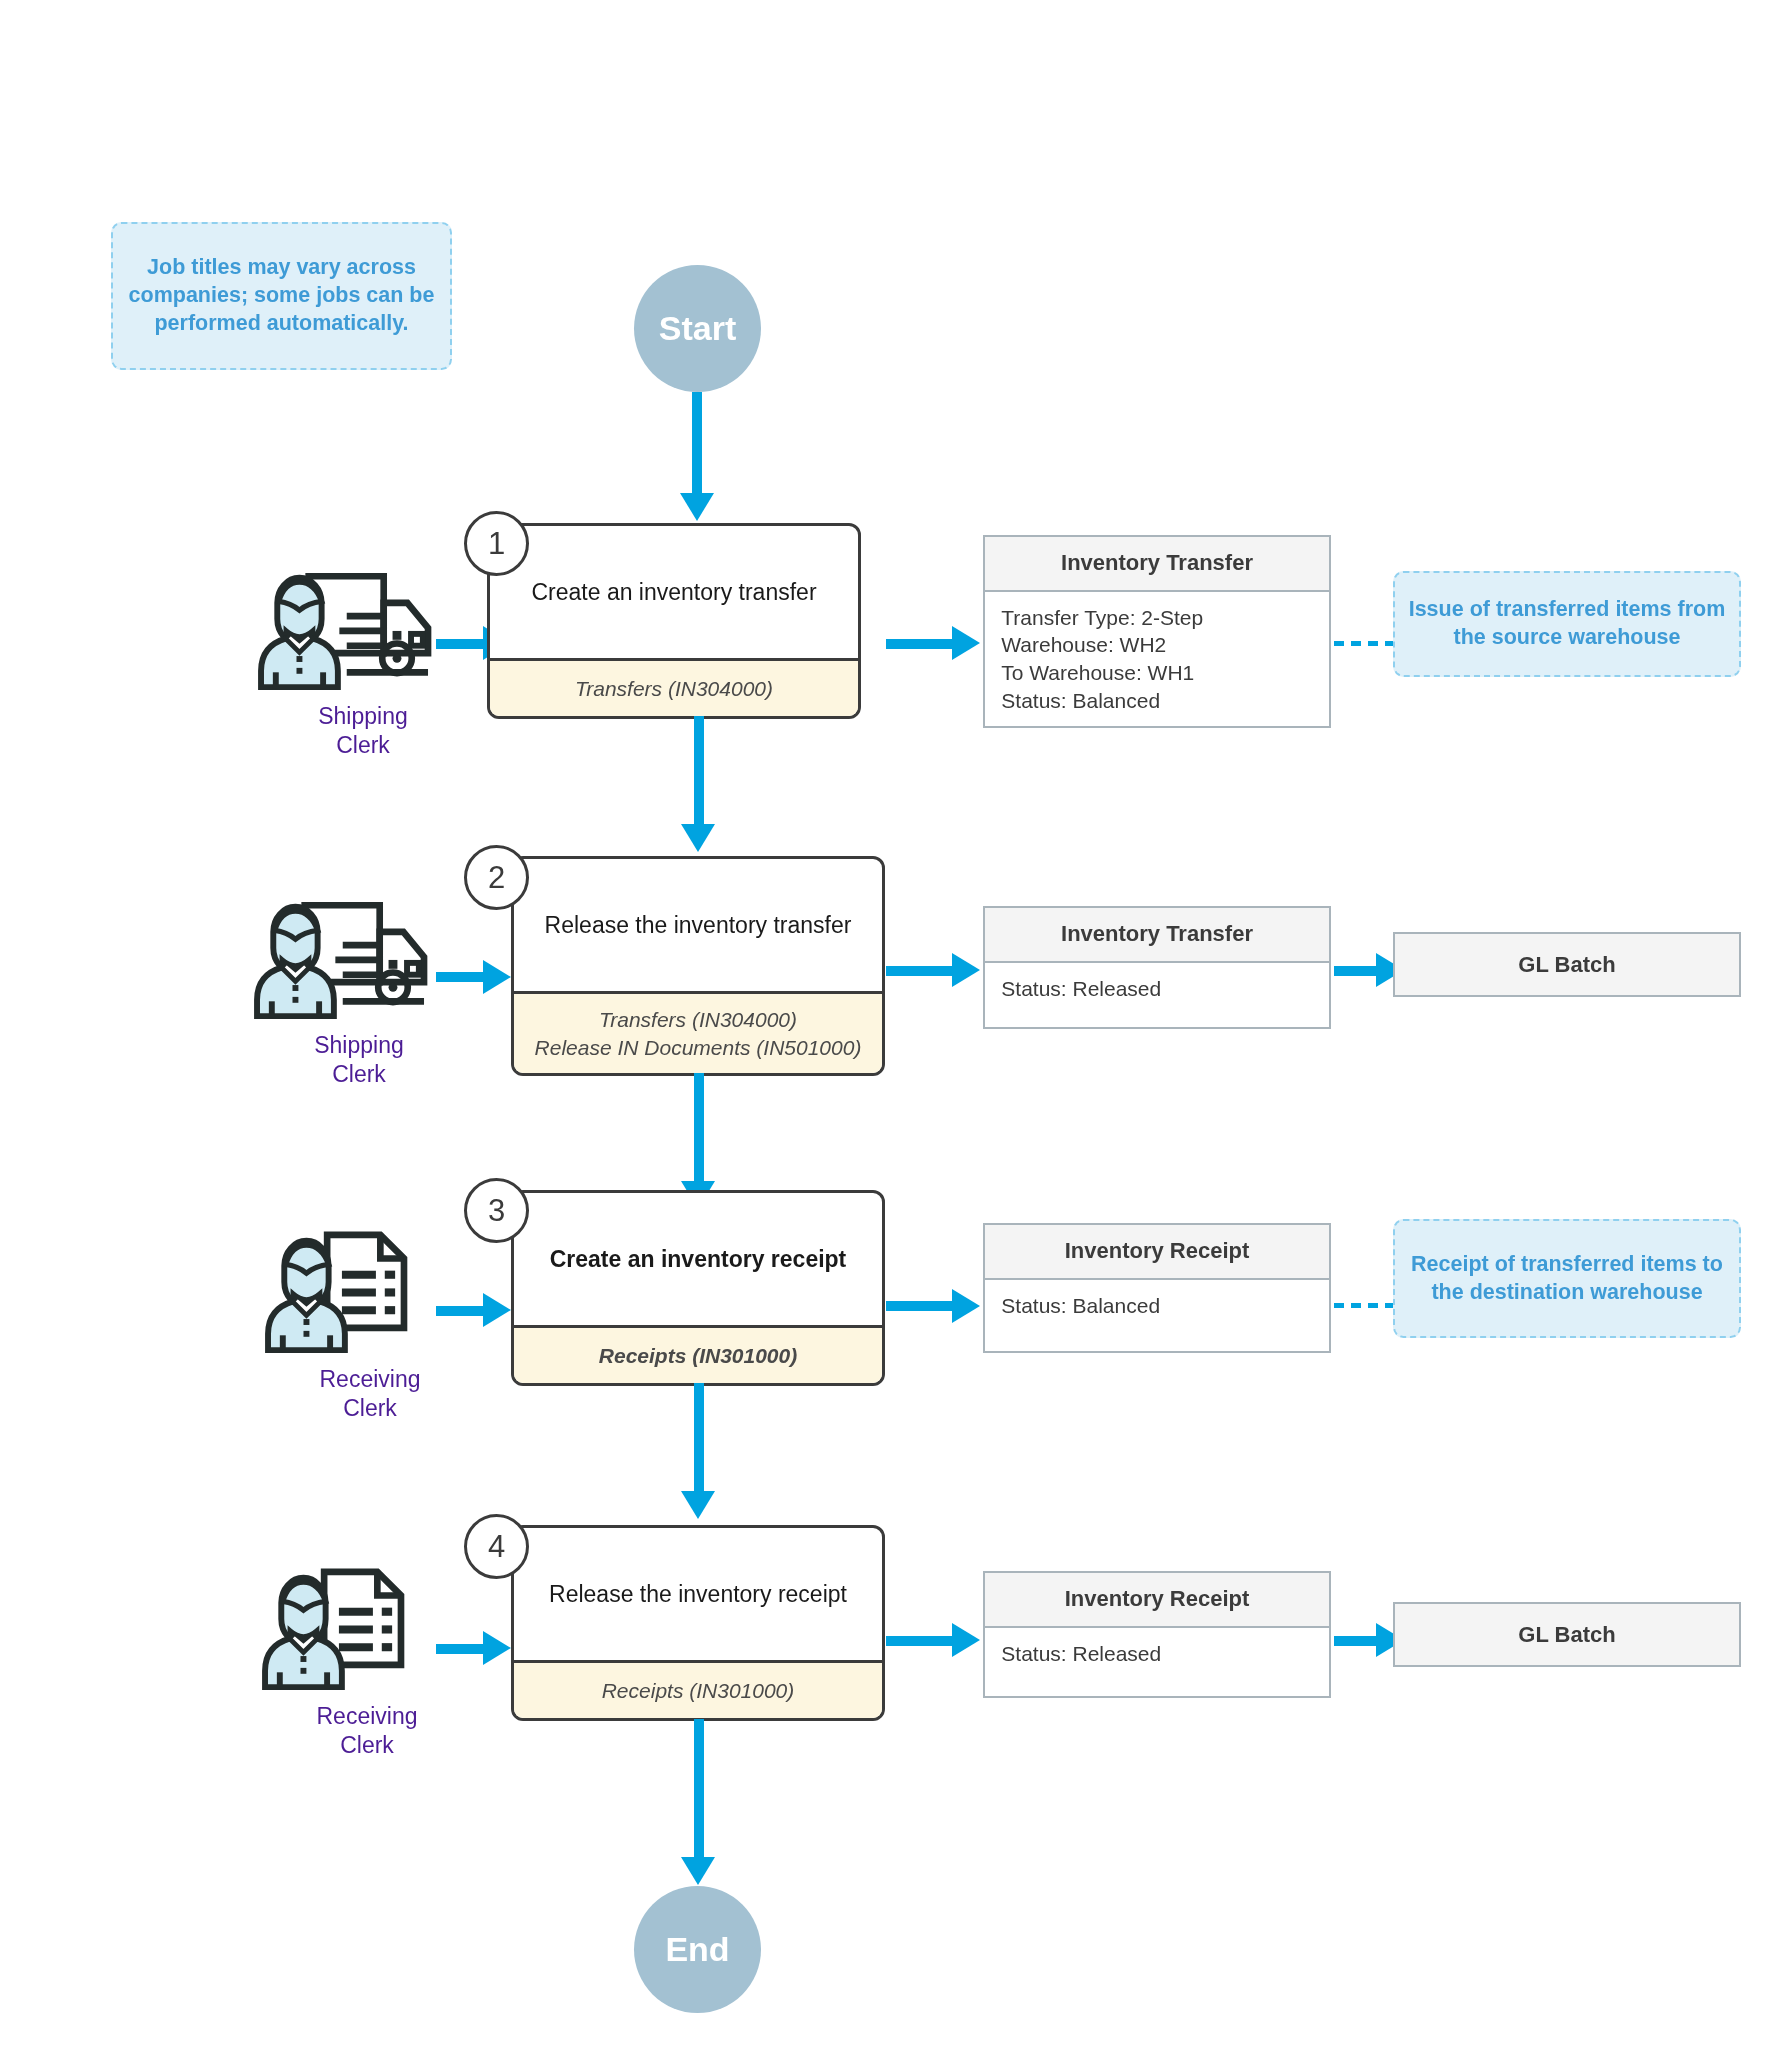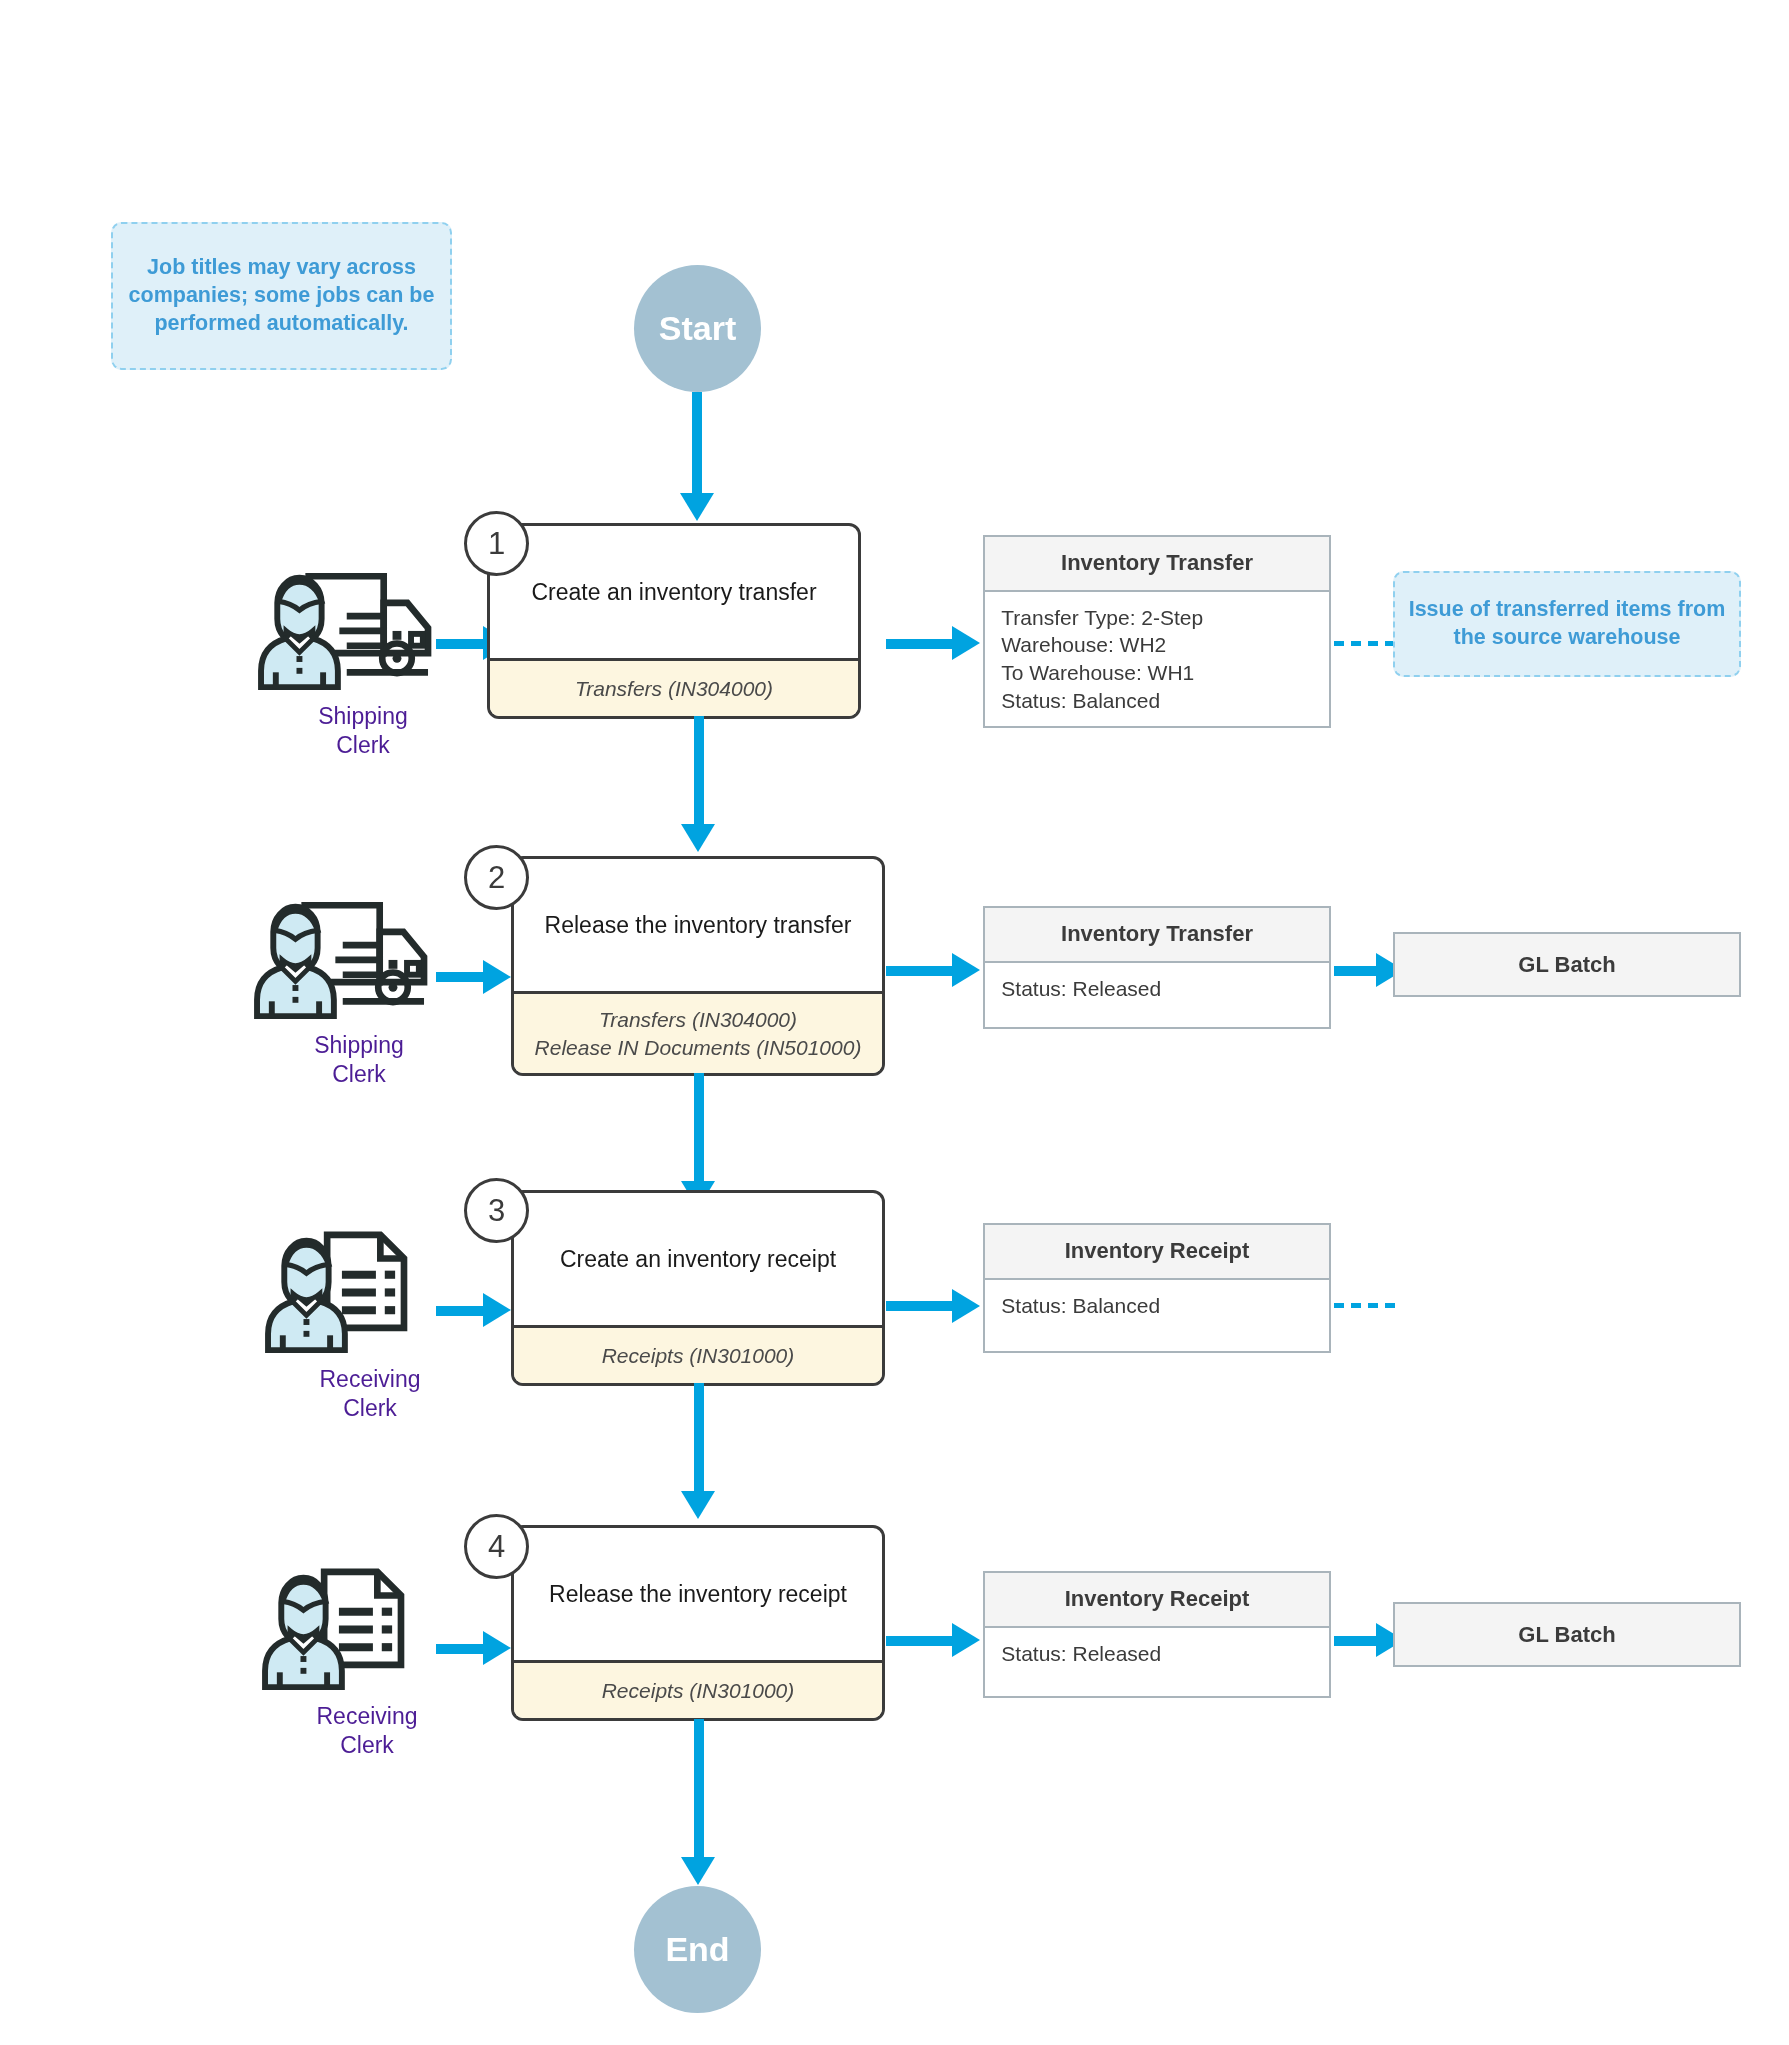--- a/index.html
+++ b/index.html
@@ -327,21 +327,21 @@
     </svg>
     <div class="actor-label">
       <div>Receiving</div>
       <div>Clerk</div>
     </div>
   </div>
 
   <div class="conn-h" style="left:436px; top:1306px; width:52px;"></div>
   <div class="arrow-right" style="left:483px; top:1293px;"></div>
 
-  <div class="step" style="left:511px; top:1190px;">
+  <div class="step" style="left:511px; top:1190px;font-weight:bold;">
     <div class="step-title" style="height:132px;">Create an inventory receipt</div>
     <div class="step-footer" style="height:58px;">
       <div>Receipts (IN301000)</div>
     </div>
   </div>
   <div class="step-num" style="left:464px; top:1178px;">
     <span>3</span>
   </div>
 
   <div class="conn-h" style="left:886px; top:1301px; width:67px;"></div>
@@ -349,20 +349,23 @@
 
   <div class="entity" style="left:983px; top:1223px;">
     <div class="entity-head">Inventory Receipt</div>
     <div class="entity-body" style="height:71px;">
       <div>Status: Balanced</div>
     </div>
   </div>
 
   <div class="conn-dashed" style="left:1334px; top:1303px; width:61px;"></div>
 
+  <div class="note" style="left:1393px; top:1219px; width:348px; height:119px;">
+    <span>Receipt of transferred items to the destination warehouse</span>
+  </div>
 
   <div class="conn-v" style="left:694px; top:1383px; height:111px;"></div>
   <div class="arrow-down" style="left:681px; top:1491px;"></div>
 
   <div class="actor" style="left:256px; top:1560px;">
     <svg width="222" height="133" viewBox="0 0 300 180">
       <path d="M92 16 H164 L196 48 V142 H92 Z" fill="#ffffff" stroke="#232b2b" stroke-width="9"></path>
       <path d="M164 16 V48 H196" fill="none" stroke="#232b2b" stroke-width="9"></path>
       <line x1="112" y1="70" x2="158" y2="70" stroke="#232b2b" stroke-width="11"></line>
       <line x1="112" y1="94" x2="158" y2="94" stroke="#232b2b" stroke-width="11"></line>

